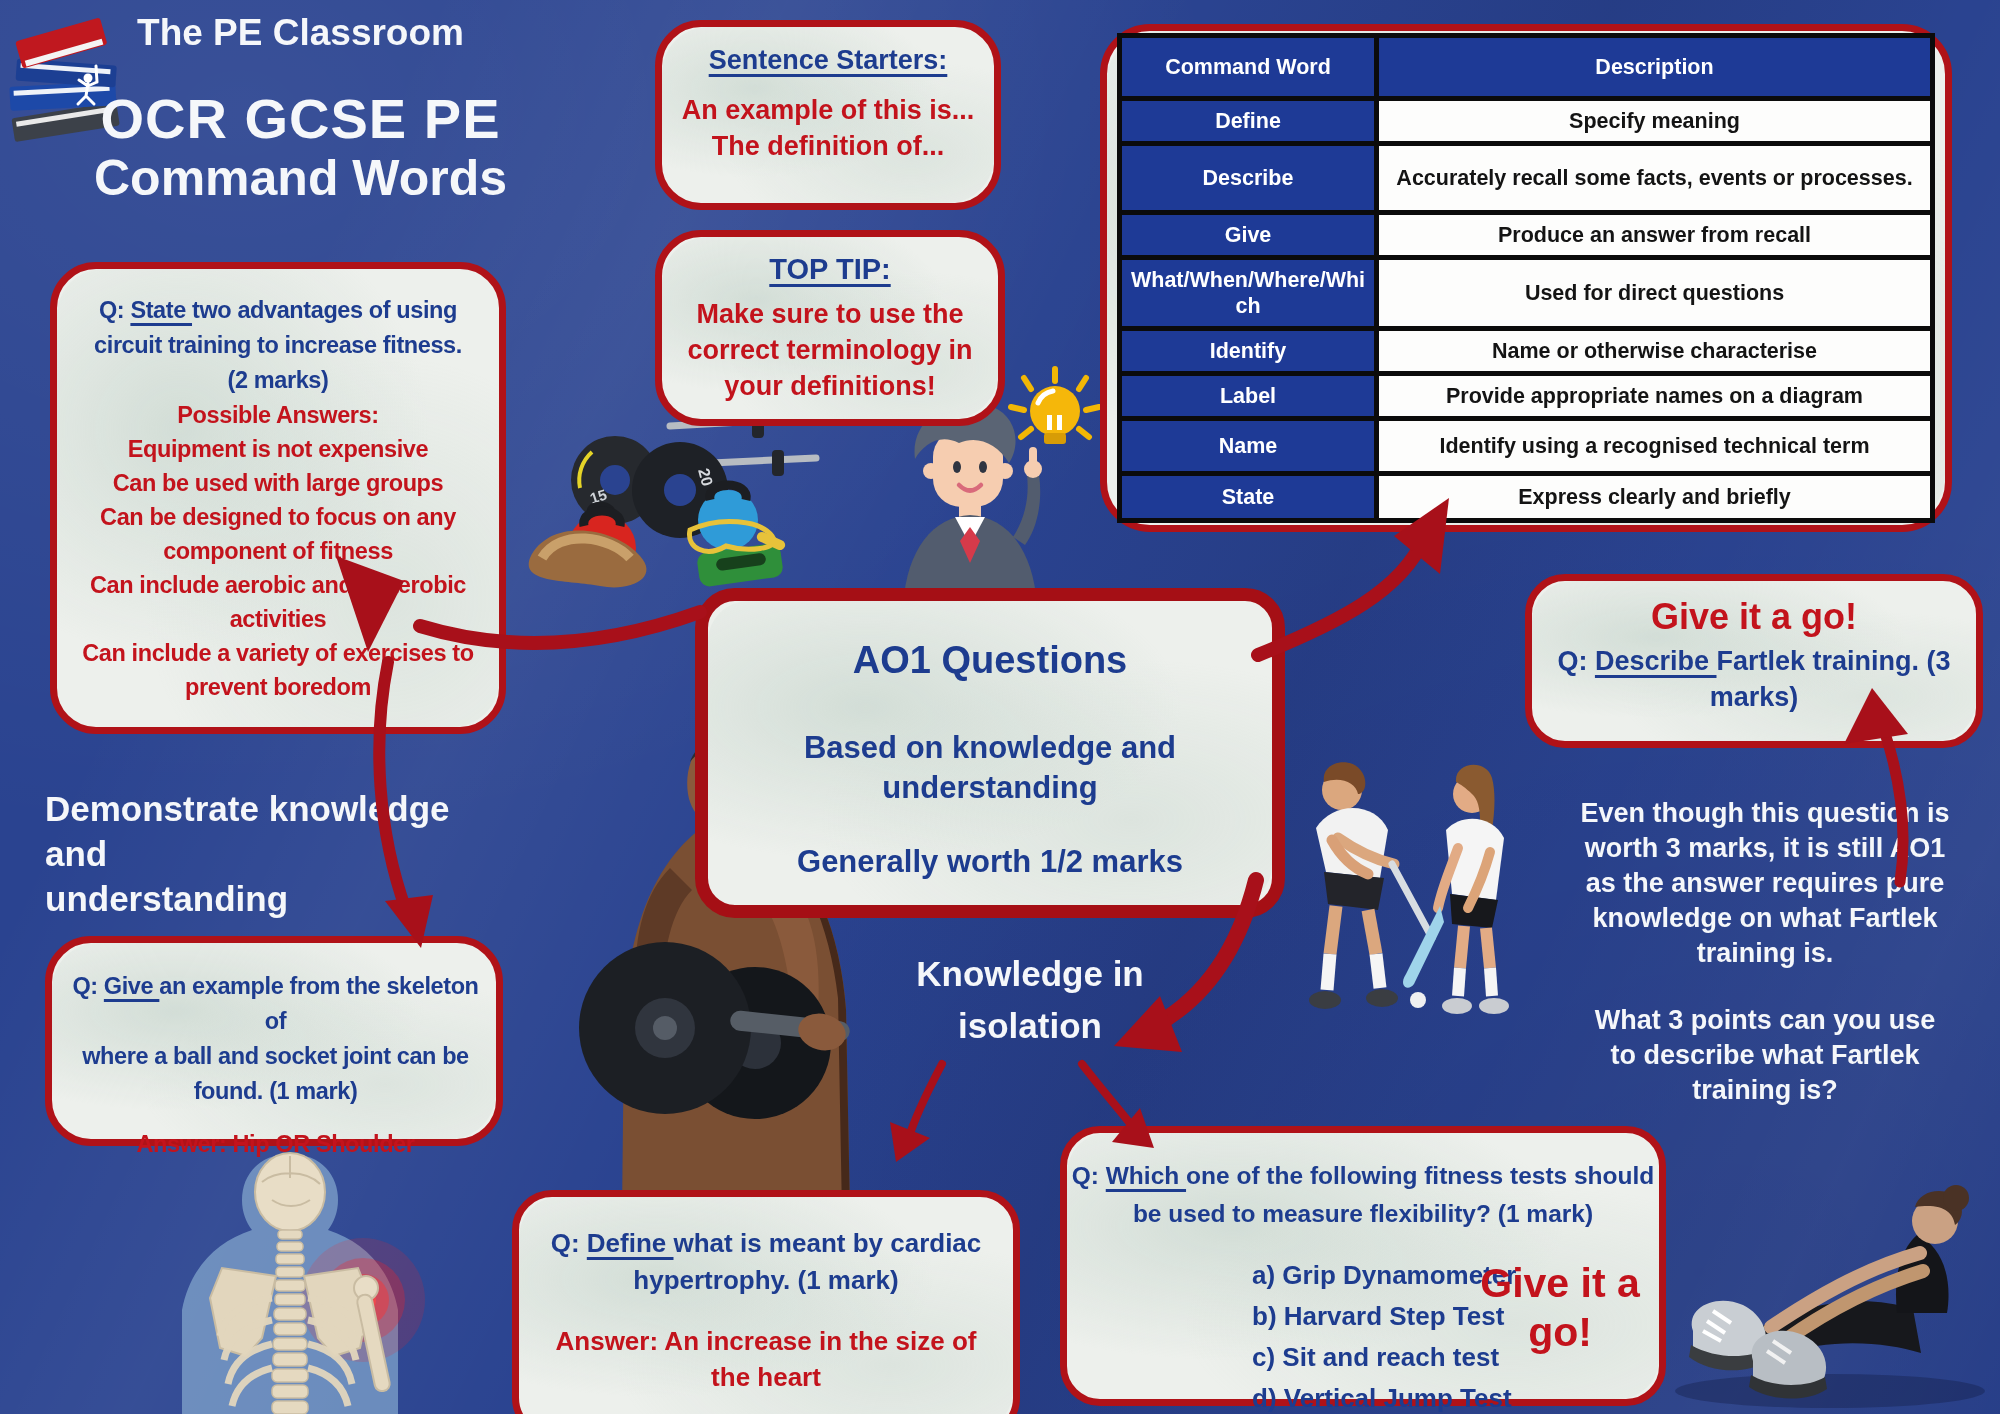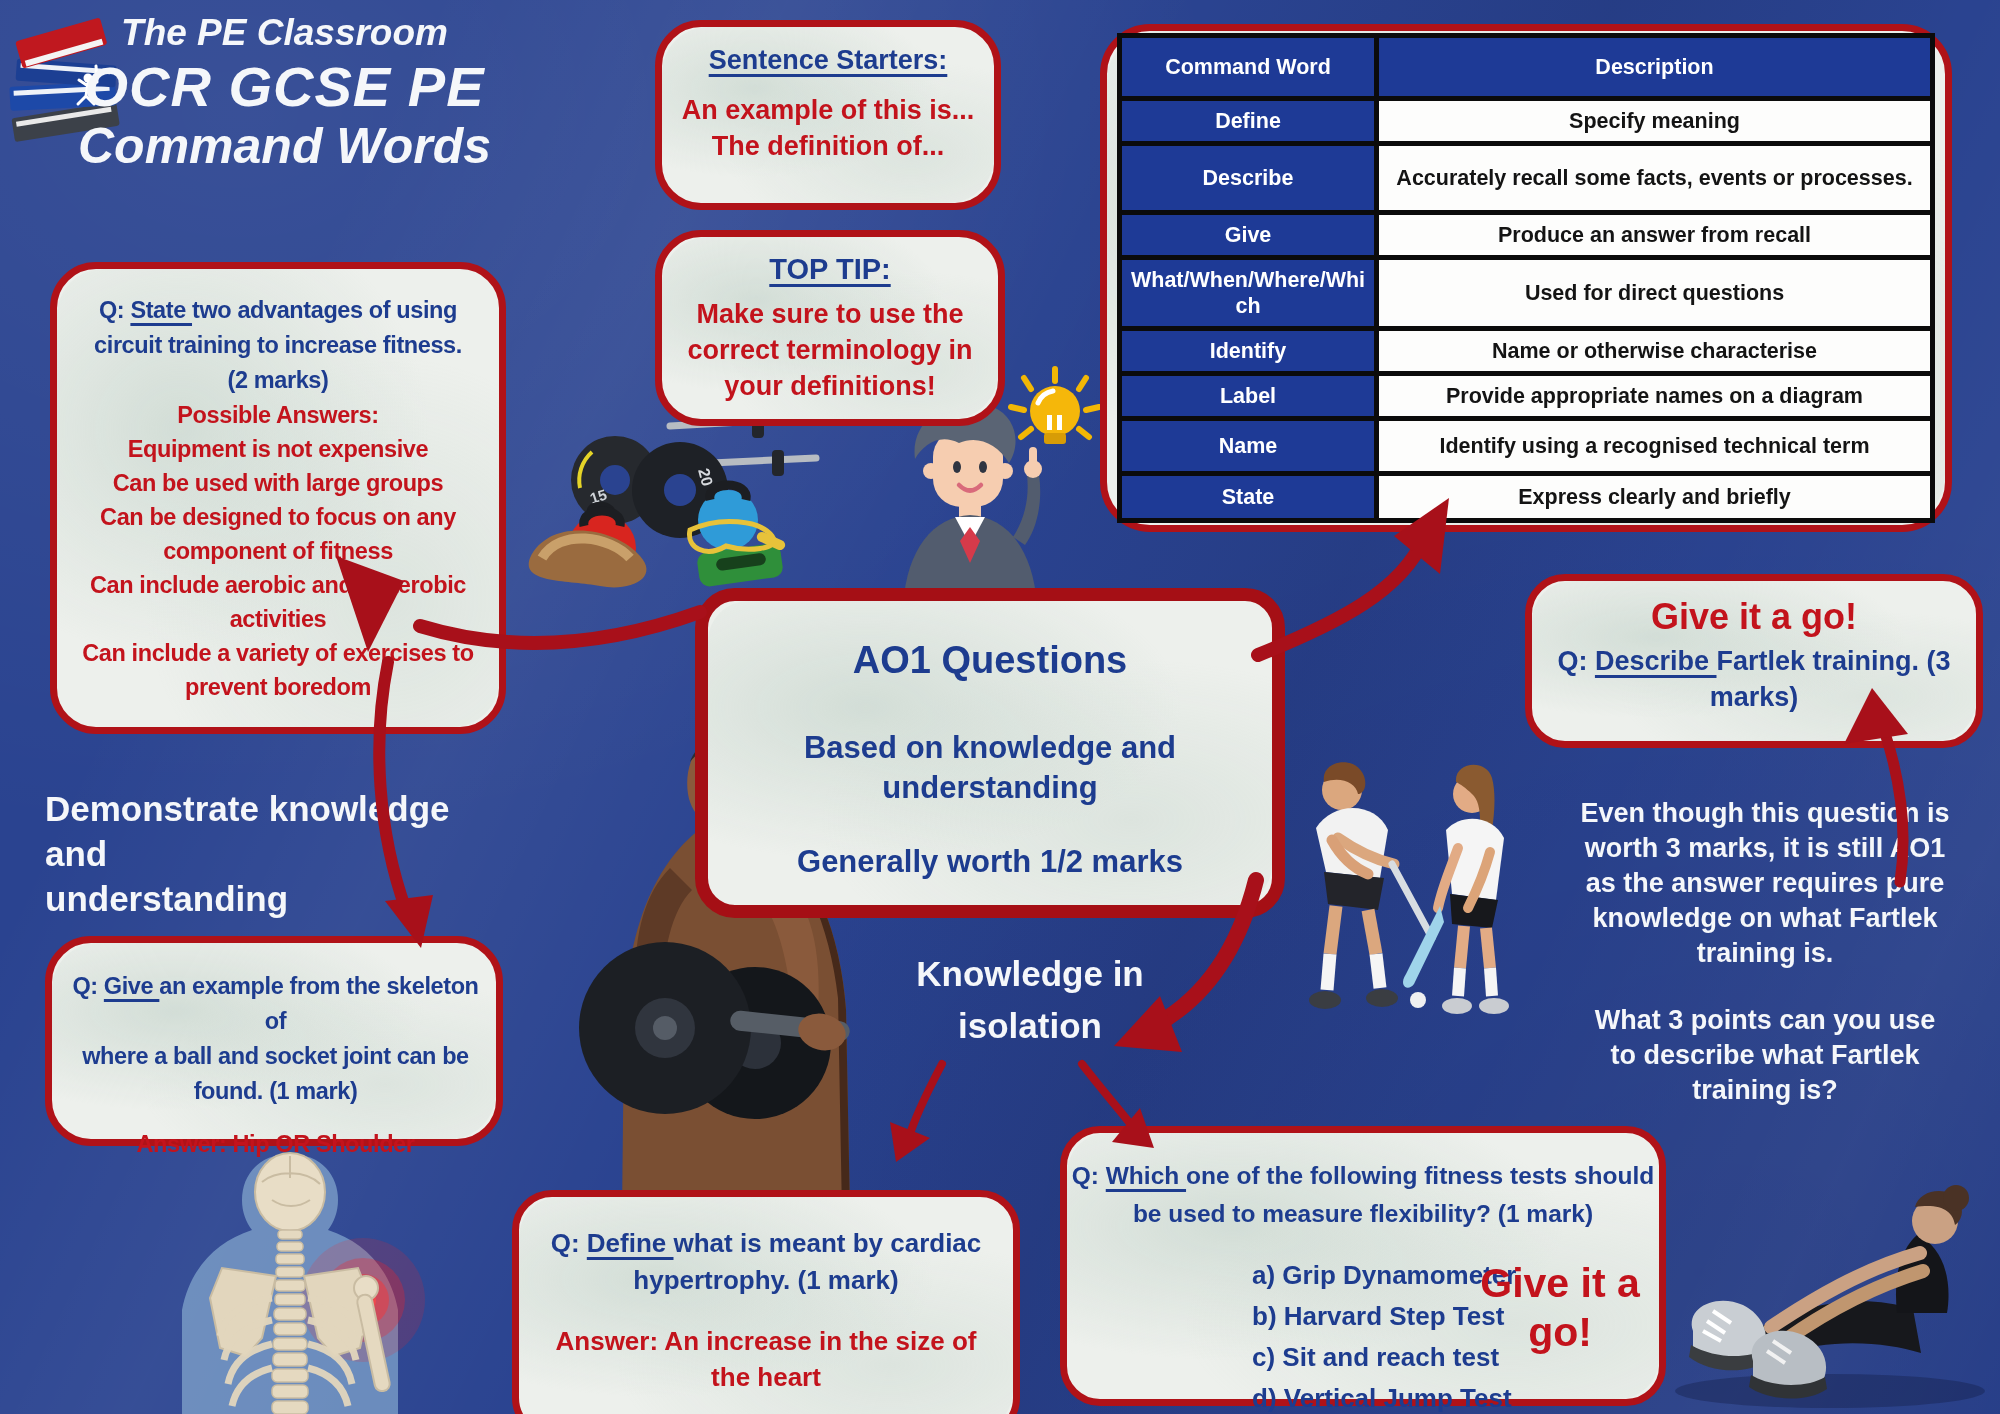--- a/index.html
+++ b/index.html
@@ -16,23 +16,23 @@
   .panel::before{content:"";position:absolute;inset:0;border-radius:inherit;pointer-events:none;
     background:radial-gradient(ellipse at 28% 35%,rgba(168,192,180,0.38),rgba(168,192,180,0) 55%),
                radial-gradient(ellipse at 75% 72%,rgba(168,192,180,0.24),rgba(168,192,180,0) 52%);}
   .panel>*{position:relative;z-index:1;}
 
   .blue{color:#1d3c8f;}
   .red{color:#c3131c;}
   .white{color:#f5f7fa;}
   .u{text-decoration:underline;text-decoration-thickness:3px;text-underline-offset:5px;}
 
-  .brand{left:32px;top:10px;width:505px;text-align:center;color:#f5f7fa;z-index:2;font-style:italic;}
+  .brand{left:48px;top:10px;width:505px;text-align:center;color:#f5f7fa;z-index:2;}
   .brand-l1{font-size:37px;line-height:46px;}
-  .brand-l2{font-size:56px;line-height:62px;letter-spacing:1px;}
+  .brand-l2{font-size:56px;line-height:62px;letter-spacing:1px;margin-top:32px;}
   .brand-l3{font-size:50px;line-height:56px;}
 
   .ss-box{left:655px;top:20px;width:346px;height:190px;padding-top:18px;}
   .ss-title{font-size:27px;}
   .ss-line{font-size:27px;line-height:36px;}
   .ss-body{margin-top:16px;}
 
   .tip-box{left:655px;top:230px;width:350px;height:196px;padding-top:16px;}
   .tip-title{font-size:29px;}
   .tip-line{font-size:27px;line-height:36px;}

